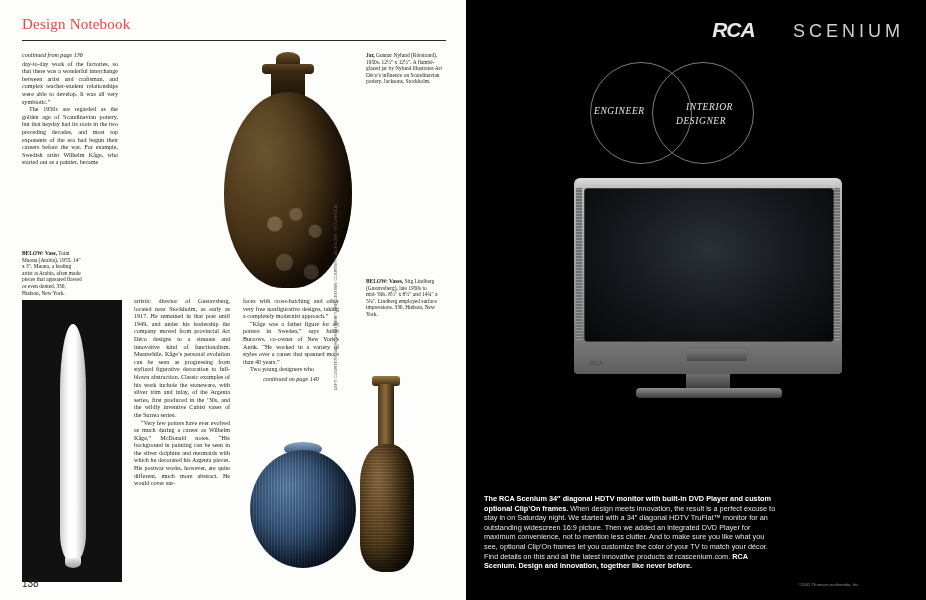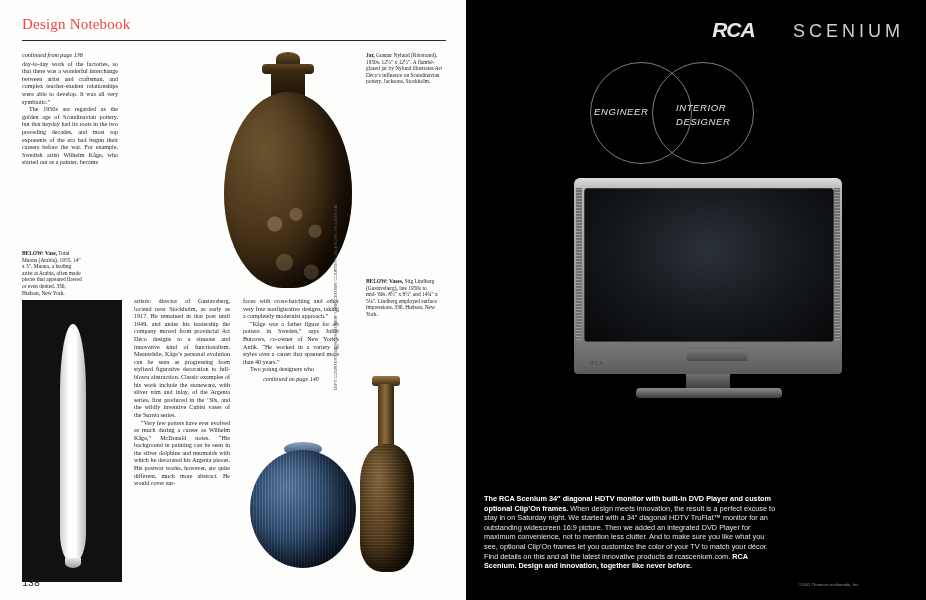--- a/index.html
+++ b/index.html
@@ -42,21 +42,21 @@
     left: 22px;
     top: 40px;
     width: 424px;
     height: 1px;
     background: #2a2a2a;
   }
   .folio {
     position: absolute;
     left: 22px;
     top: 578px;
-    font-family: Liberation Mono, monospace;
+    font-family: Liberation Sans, sans-serif;
     font-size: 10px;
     color: #222;
   }
 
   
   .col {
     position: absolute;
     font-family: "Liberation Serif", serif;
     font-size: 6.1px;
     line-height: 7.6px;
@@ -289,29 +289,29 @@
     top: 0;
     width: 100px;
     height: 100px;
     border: 1.2px solid rgba(225,225,225,0.55);
     border-radius: 50%;
   }
   .venn-left { left: 0; }
   .venn-right { left: 62px; }
   .venn-label {
     position: absolute;
-    font-family: Liberation Sans, sans-serif;
+    font-family: Liberation Serif, serif;
     font-size: 9.5px;
     color: #e6e6e6;
     letter-spacing: 0.6px;
     white-space: nowrap;
     font-style: italic;
   }
   #venn-label-left { left: 4px; top: 44px; }
-  #venn-label-right { left: 86px; top: 40px; }
+  #venn-label-right { left: 96px; top: 40px; }
   #venn-label-right2 { left: 86px; top: 54px; }
 
   
   .tv {
     position: absolute;
     left: 108px;
     top: 178px;
     width: 268px;
     height: 230px;
   }

